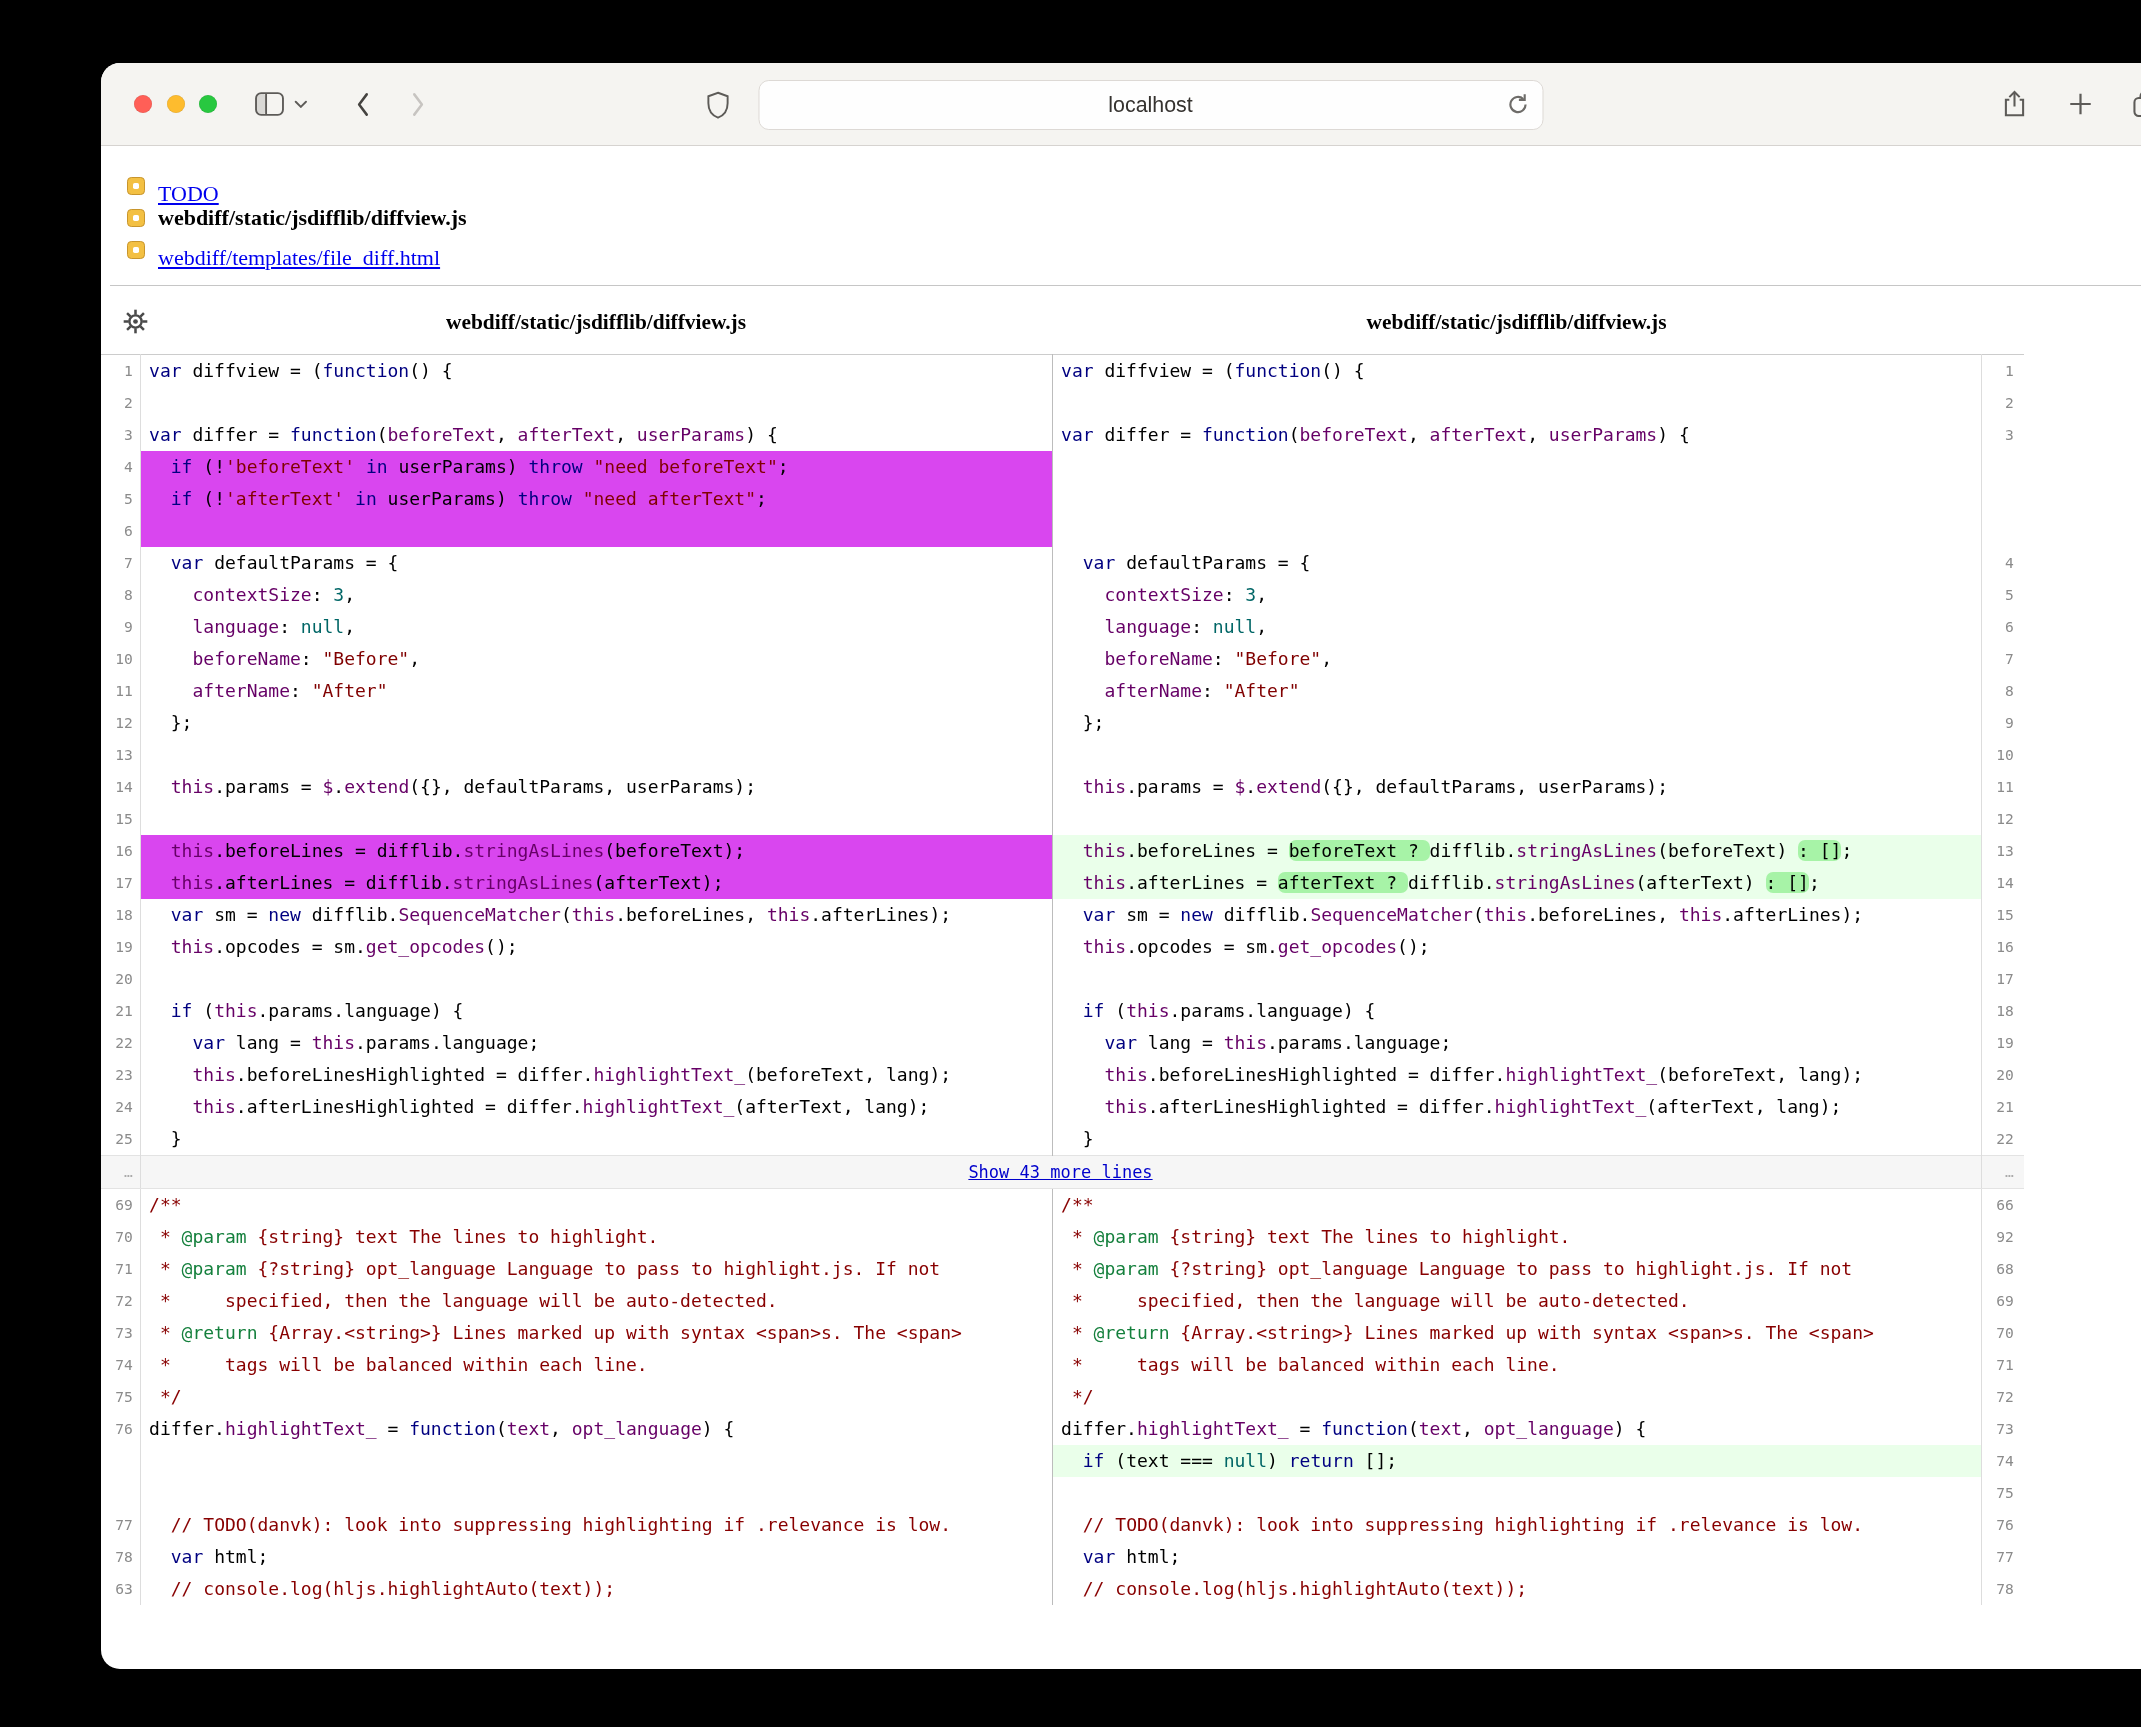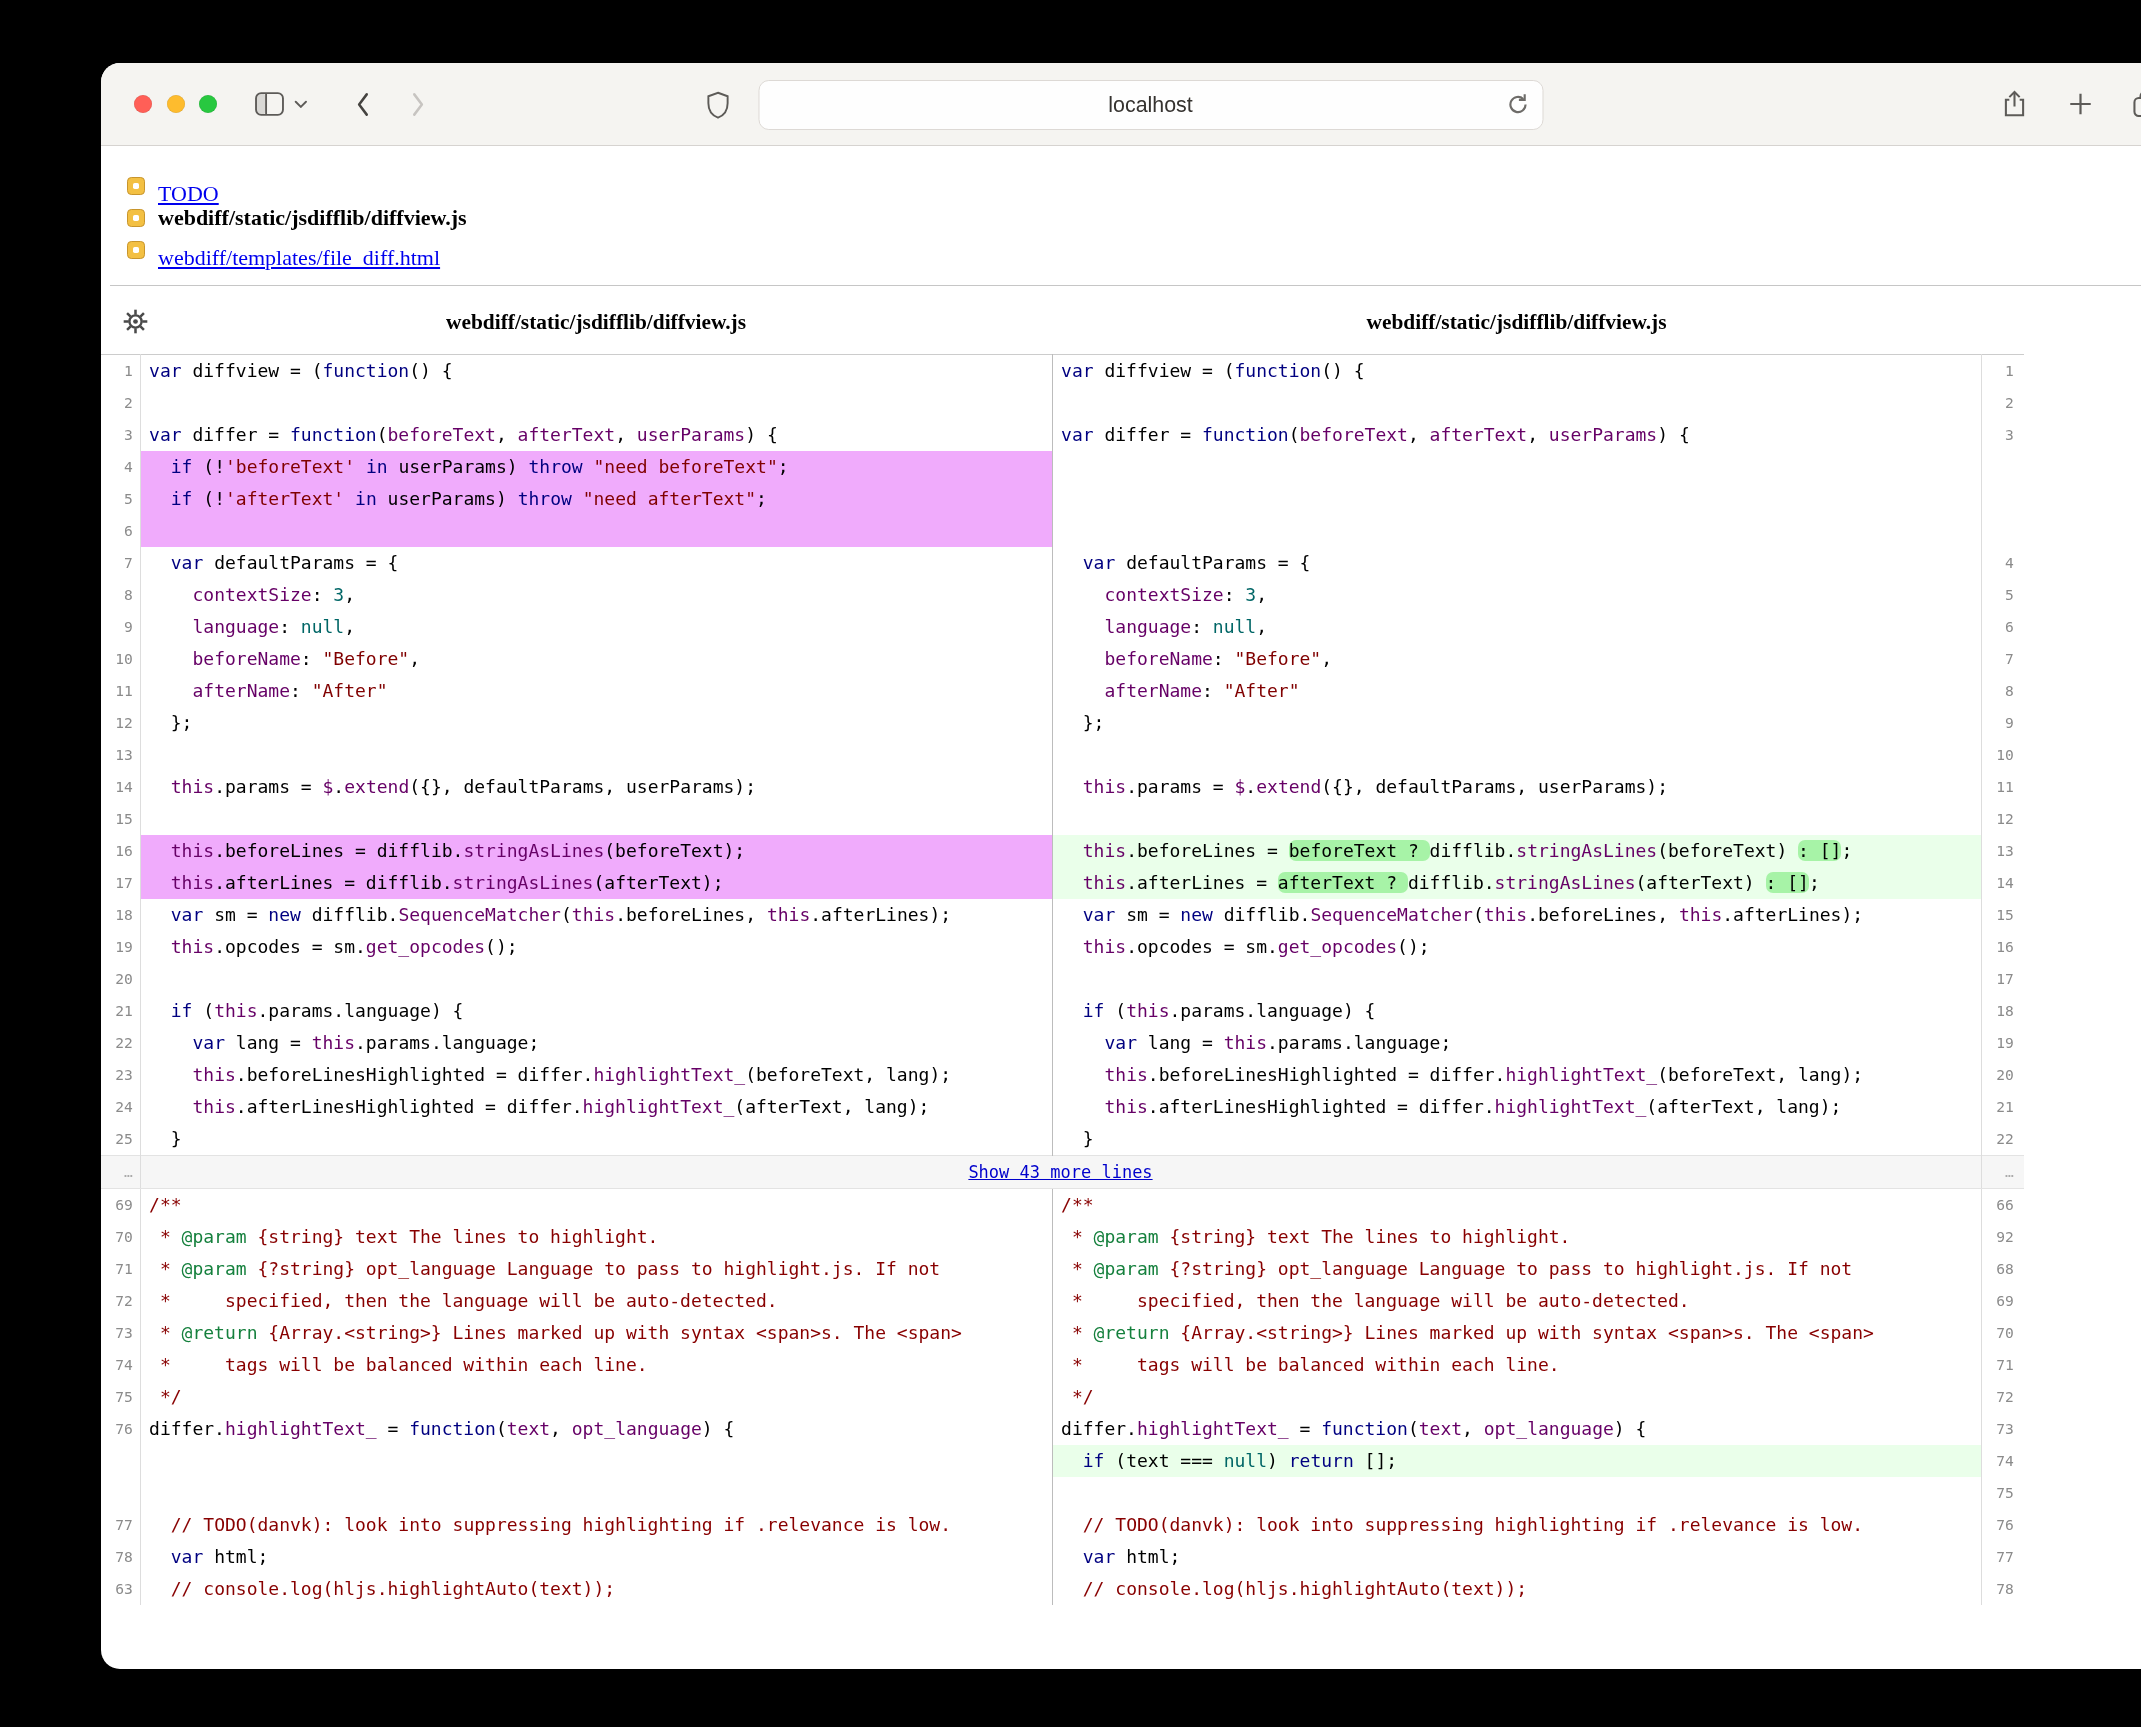--- a/index.html
+++ b/index.html
@@ -50,21 +50,21 @@
   #diff-table{border-collapse:collapse;table-layout:fixed;width:1923px;margin-top:3.4px;
               border-top:0.9px solid #ccc;
               font-family:"DejaVu Sans Mono","Liberation Mono",monospace;font-size:18px;}
   #diff-table td{padding:0;height:32px;line-height:32px;white-space:pre;overflow:hidden;
                  vertical-align:top;}
   #diff-table .gut{color:#8b8b8b;font-size:14.6px;text-align:right;padding:0 6.8px 0 0;}
   #diff-table .gutL{border-right:0.9px solid #ddd;}
   #diff-table .gutR{border-left:0.9px solid #ddd;padding-right:10.3px;}
   #diff-table .code{padding-left:8.6px;}
   #diff-table .codeL{border-right:0.9px solid #bcbcbc;}
-  .code.del{background:#f0abfc;}
+  .code.del{background:#d946ef;}
   .code.ins{background:#eaffea;}
   .code.empty{background:#ffffff;}
   .k{color:#000080}
   .t{color:#660066}
   .s{color:#800000}
   .l{color:#006666}
   .c{color:#880000}
   .cb{color:#15803d;font-weight:normal}
   .hl{background:#a7f3a7;border-radius:7px;}
   .skiprow td{background:#f6f6f6;border-top:0.9px solid #e3e3e3;border-bottom:0.9px solid #e3e3e3;}

